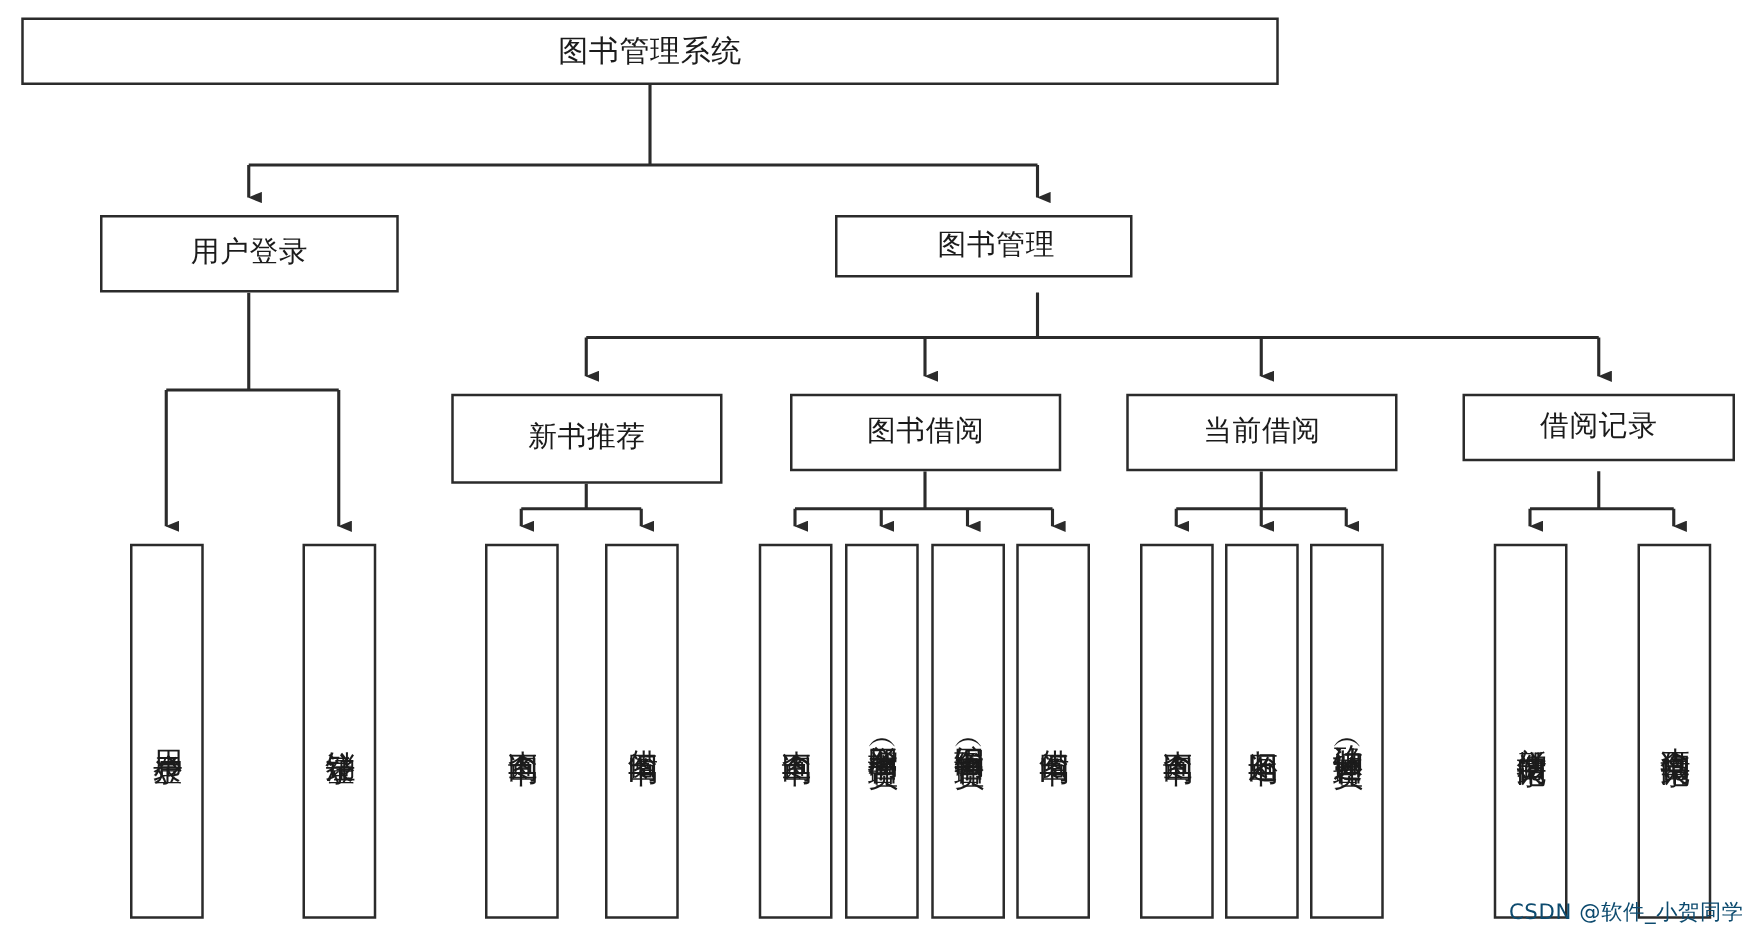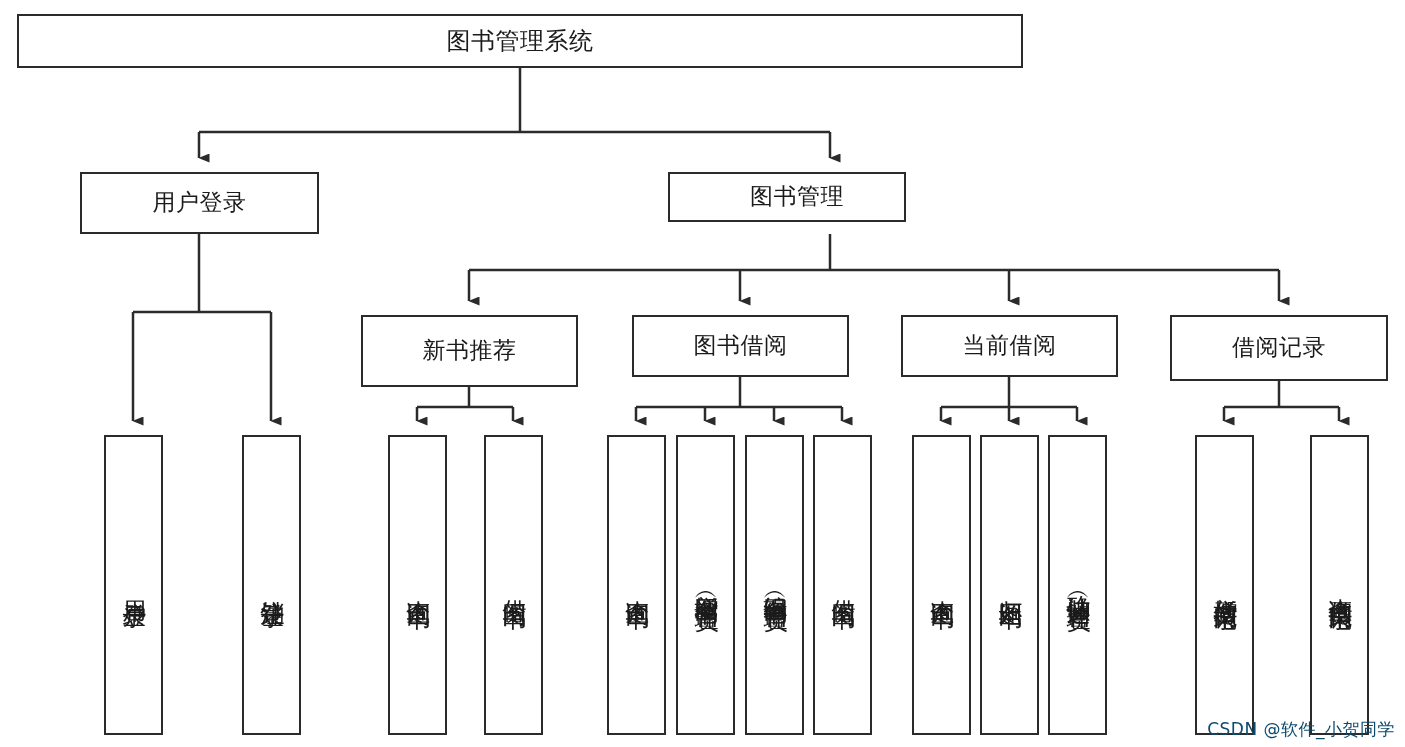--- a/index.html
+++ b/index.html
@@ -143,21 +143,21 @@
   </div>
 
   <div class="node horiz" style="left:632px; top:315px; width:217px; height:62px;">
     <span class="label">图书借阅</span>
   </div>
 
   <div class="node horiz" style="left:901px; top:315px; width:217px; height:62px;">
     <span class="label">当前借阅</span>
   </div>
 
-  <div class="node horiz" style="left:1170px; top:315px; width:218px; height:66px;">
+  <div class="node horiz" style="left:1170px; top:315px; width:218px; height:54px;">
     <span class="label">借阅记录</span>
   </div>
 
   <div class="node vert" style="left:104px; top:435px; width:59px; height:300px;">
     <span class="label">用户登录</span>
   </div>
 
   <div class="node vert" style="left:242px; top:435px; width:59px; height:300px;">
     <span class="label">注销登录</span>
   </div>

